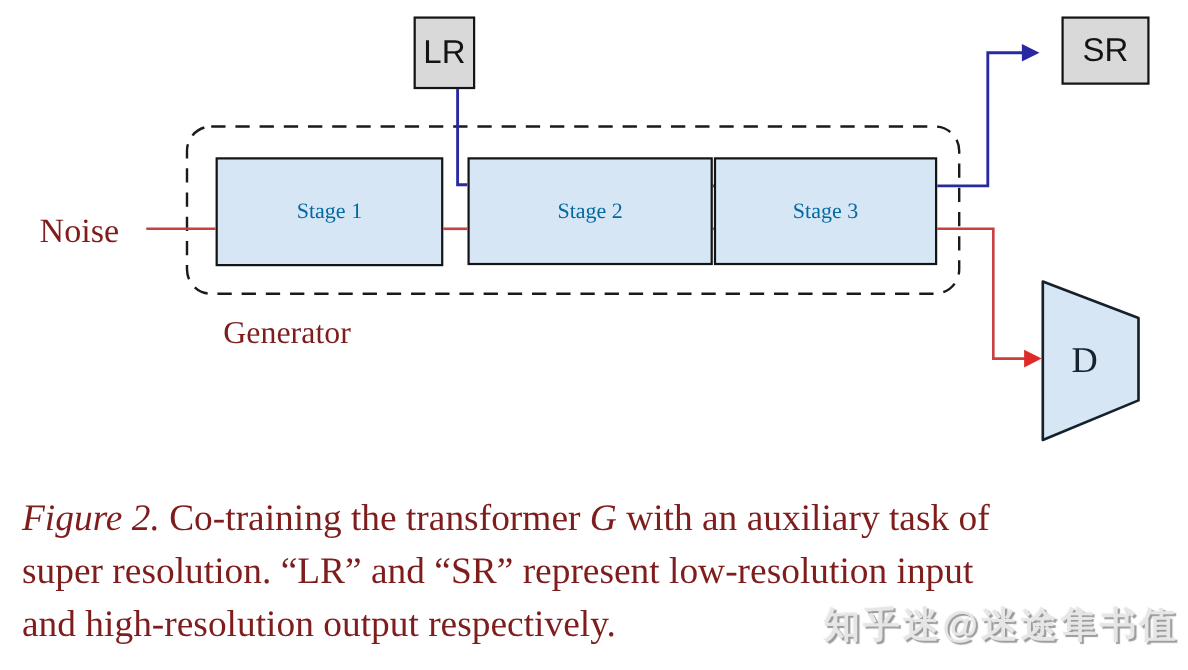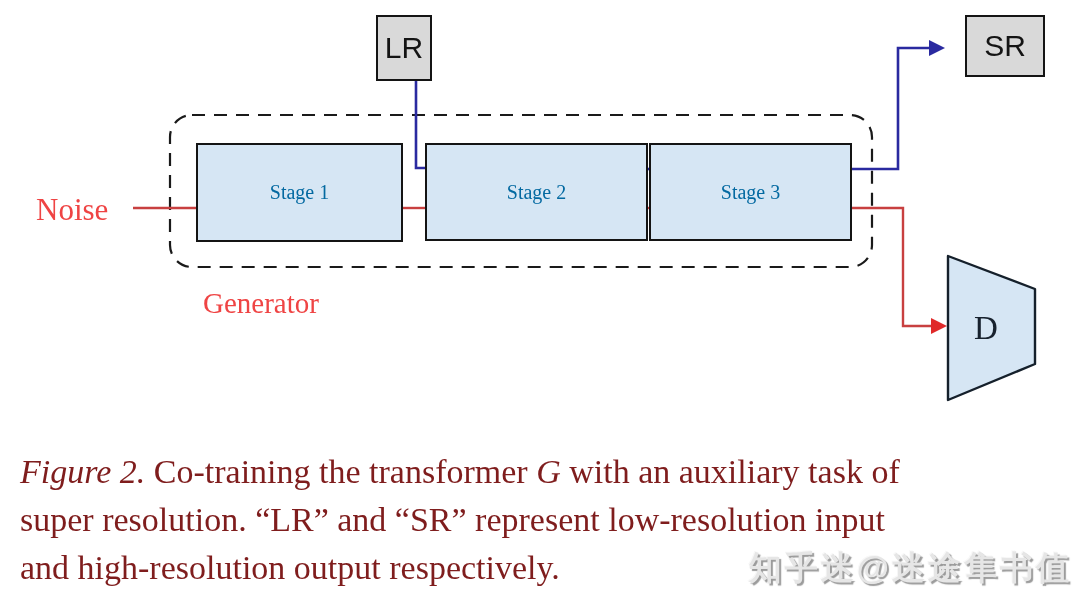--- a/index.html
+++ b/index.html
@@ -35,21 +35,21 @@
     font-size: 20px;
     color: #0369a1;
   }
   .lr-box   { left: 376px; top: 15px;  width: 56px;  height: 66px; }
   .sr-box   { left: 945px; top: 15px;  width: 80px;  height: 62px; margin-left: 20px; }
   .stage-1  { left: 196px; top: 143px; width: 207px; height: 99px; }
   .stage-2  { left: 425px; top: 143px; width: 223px; height: 98px; }
   .stage-3  { left: 649px; top: 143px; width: 203px; height: 98px; justify-content: center; }
   .float-label {
     position: absolute;
-    color: #ef4444;
+    color: #7f1d1d;
     white-space: nowrap;
   }
   .noise-label     { left: 36px;  top: 192px; font-size: 31px; }
   .generator-label { left: 203px; top: 287px; font-size: 29px; }
   .d-label {
     position: absolute;
     left: 948px; top: 256px;
     width: 76px; height: 144px;
     display: flex; align-items: center; justify-content: center;
     font-size: 33px; color: #18222e;

